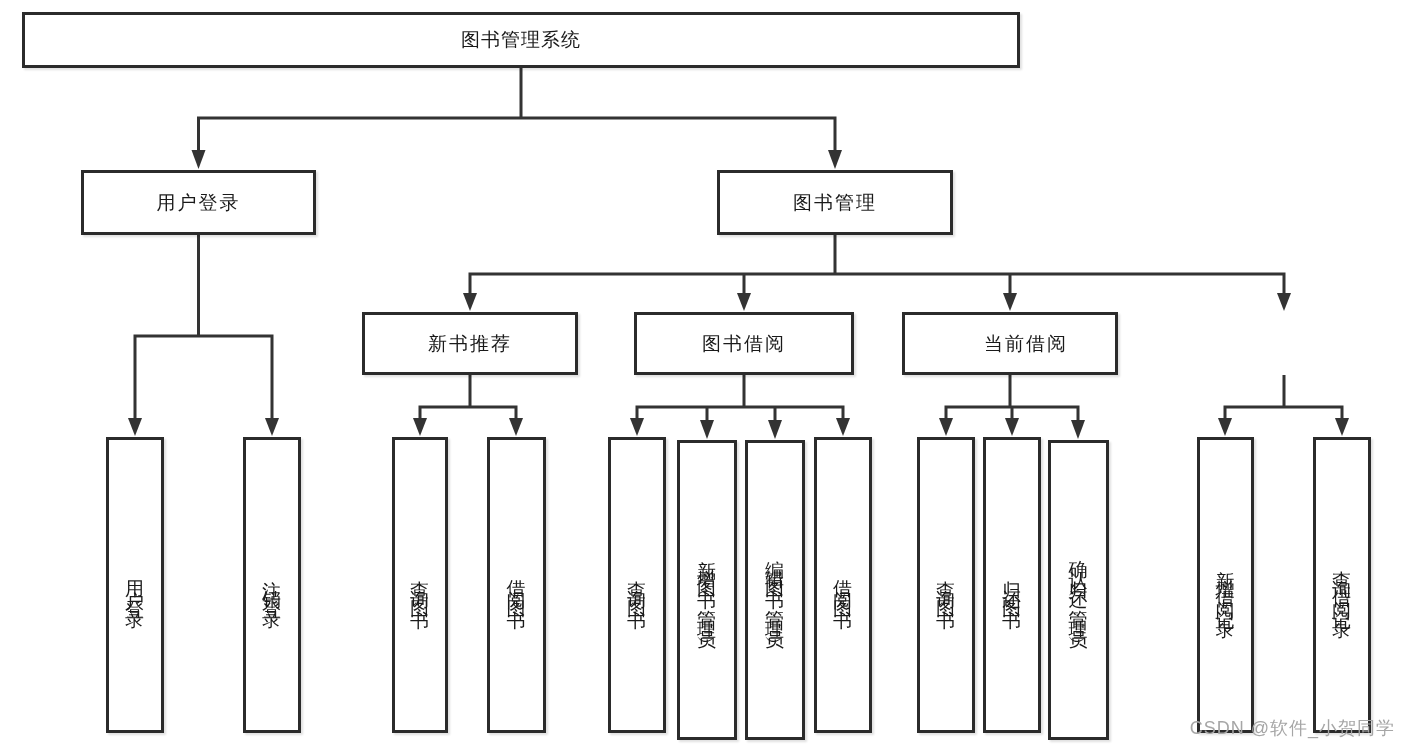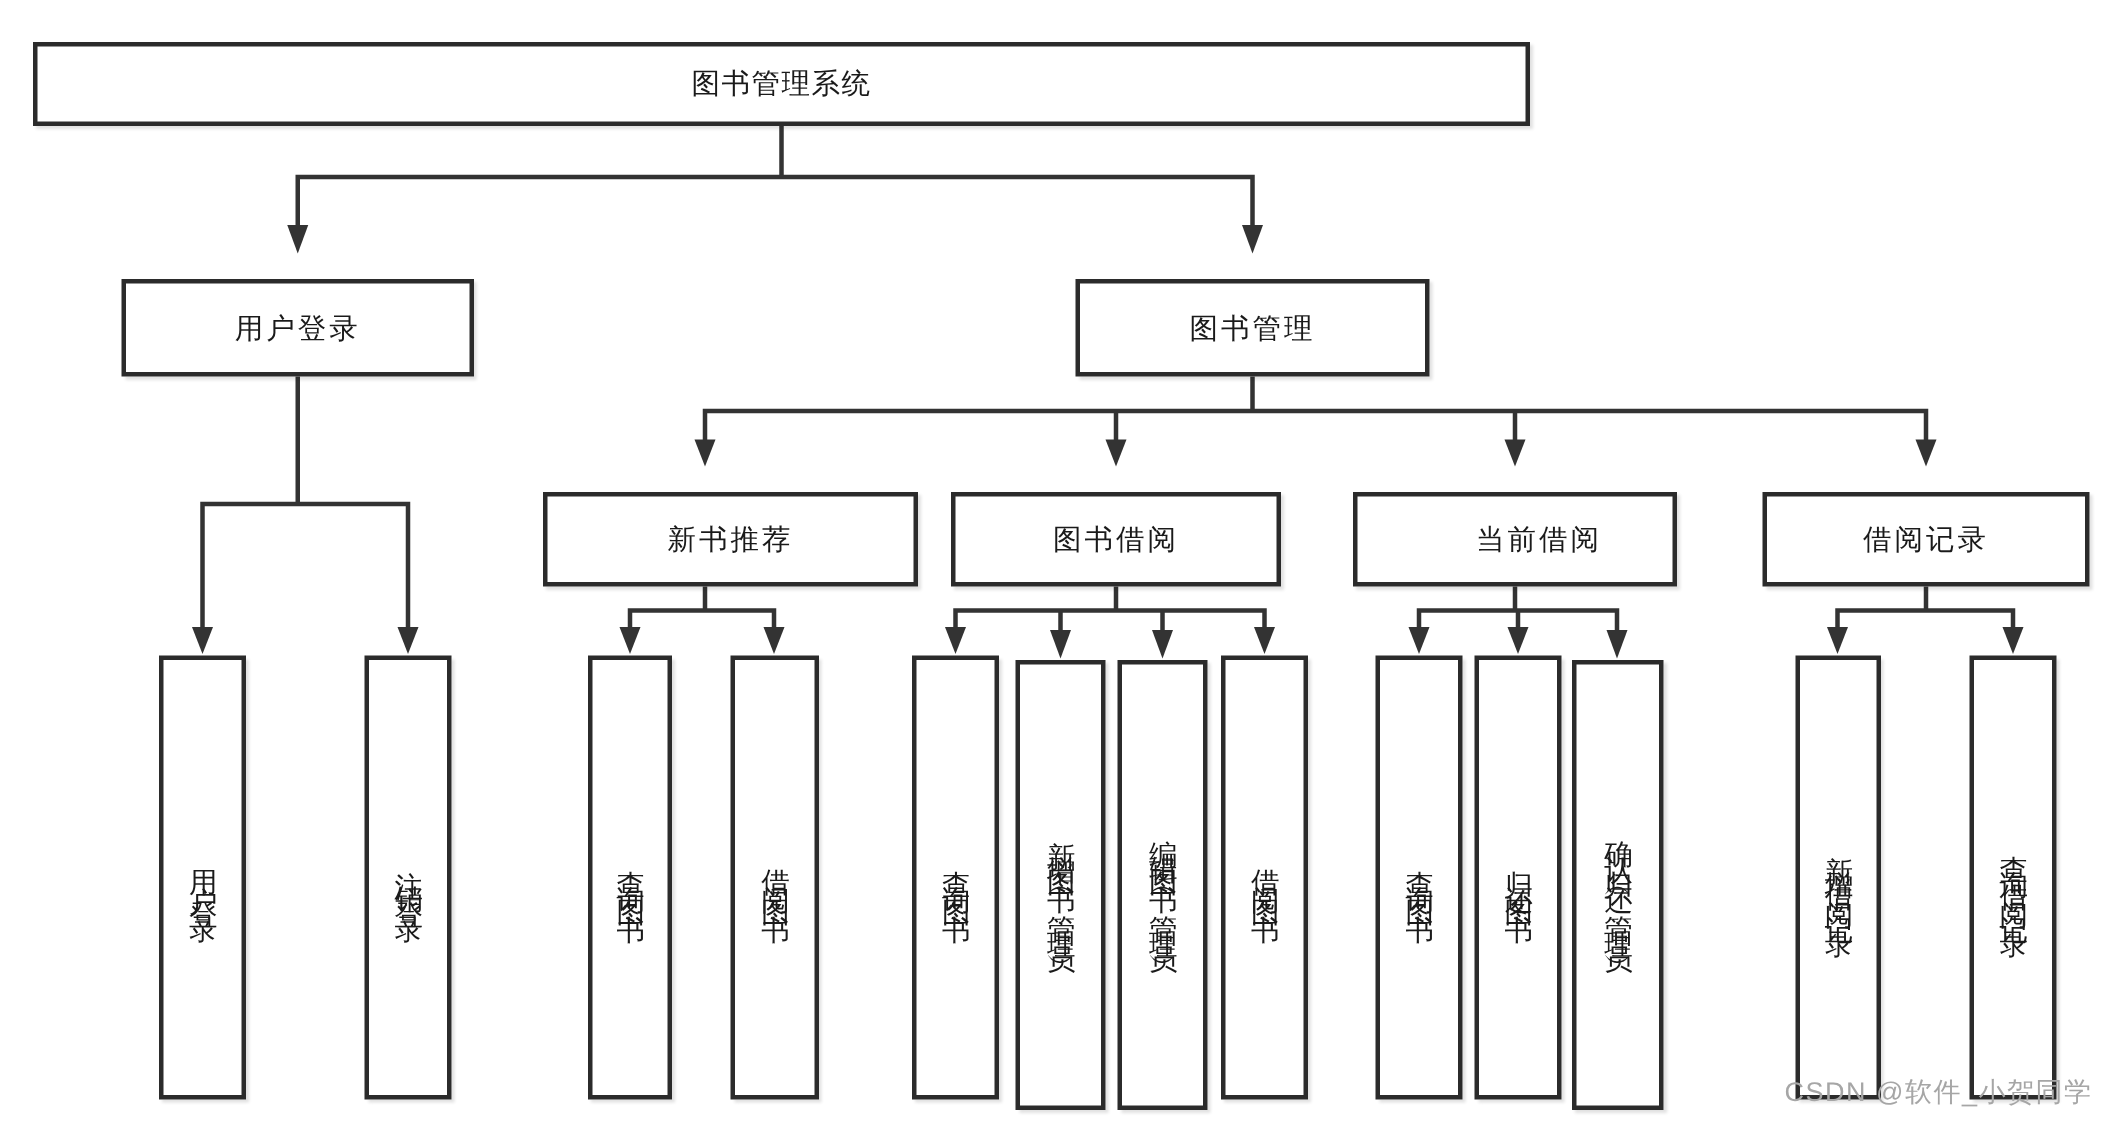--- a/index.html
+++ b/index.html
@@ -9,21 +9,21 @@
   .node{
     position:absolute;
     background:#ffffff;
     border:3px solid #2b2b2b;
     box-sizing:border-box;
     display:flex;align-items:center;justify-content:center;
     color:#1a1a1a;
     z-index:2;
     box-shadow:2px 2px 2px rgba(0,0,0,0.12);
   }
-  .hnode{font-size:19px;letter-spacing:2px;white-space:nowrap;margin-top:16px;}
+  .hnode{font-size:19px;letter-spacing:2px;white-space:nowrap;}
   .root{font-size:19px;letter-spacing:1px;}
   .vnode .vtext{
     writing-mode:vertical-rl;
     text-orientation:mixed;
     font-size:19px;
     letter-spacing:10px;
     line-height:1;
     color:#1a1a1a;
   }
   .watermark{
@@ -79,24 +79,23 @@
       <polygon points="1218,418 1232,418 1225,436"></polygon>
       <polygon points="1335,418 1349,418 1342,436"></polygon>
     </g>
   </svg>
 
   <div class="node hnode root" style="left:22px;top:12px;width:998px;height:56px;">图书管理系统</div>
 
   <div class="node hnode" style="left:81px;top:170px;width:235px;height:65px;">用户登录</div>
   <div class="node hnode" style="left:717px;top:170px;width:236px;height:65px;">图书管理</div>
 
-  <div class="node hnode" style="left:362px;top:312px;width:250px;height:63px;">新书推荐</div>
+  <div class="node hnode" style="left:362px;top:312px;width:216px;height:63px;">新书推荐</div>
   <div class="node hnode" style="left:634px;top:312px;width:220px;height:63px;">图书借阅</div>
   <div class="node hnode" style="left:902px;top:312px;width:216px;height:63px;padding-left:32px;">当前借阅</div>
-  <div class="node hnode" style="left:1175px;top:312px;width:218px;height:63px;">借阅记录</div>
 
   <div class="node vnode" style="left:106px;top:437px;width:58px;height:296px;">
     <span class="vtext">用户登录</span>
   </div>
   <div class="node vnode" style="left:243px;top:437px;width:58px;height:296px;">
     <span class="vtext">注销登录</span>
   </div>
 
   <div class="node vnode" style="left:392px;top:437px;width:56px;height:296px;">
     <span class="vtext">查询图书</span>

